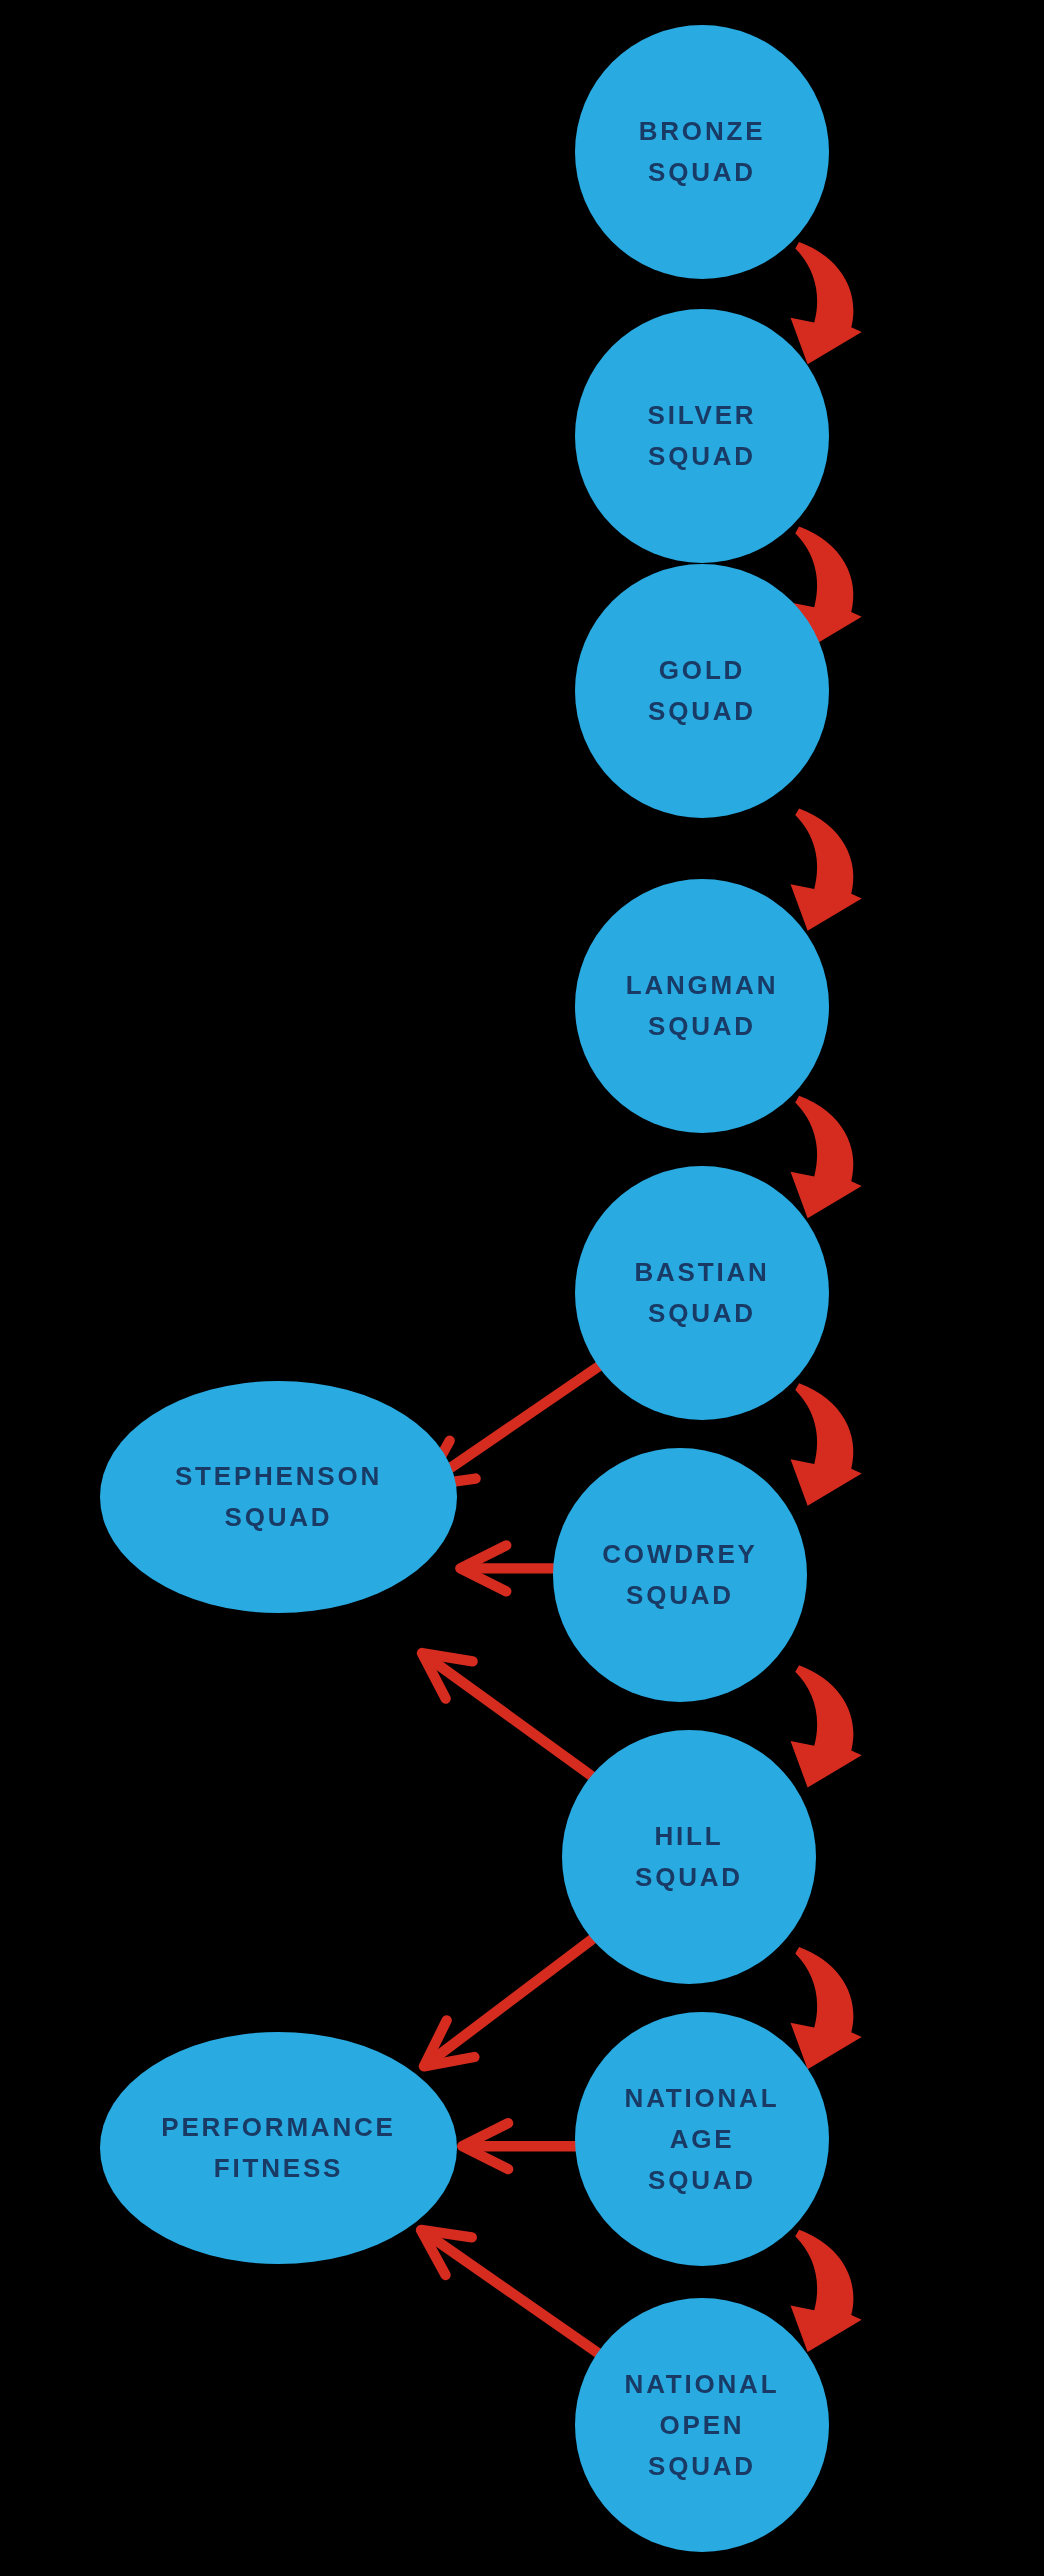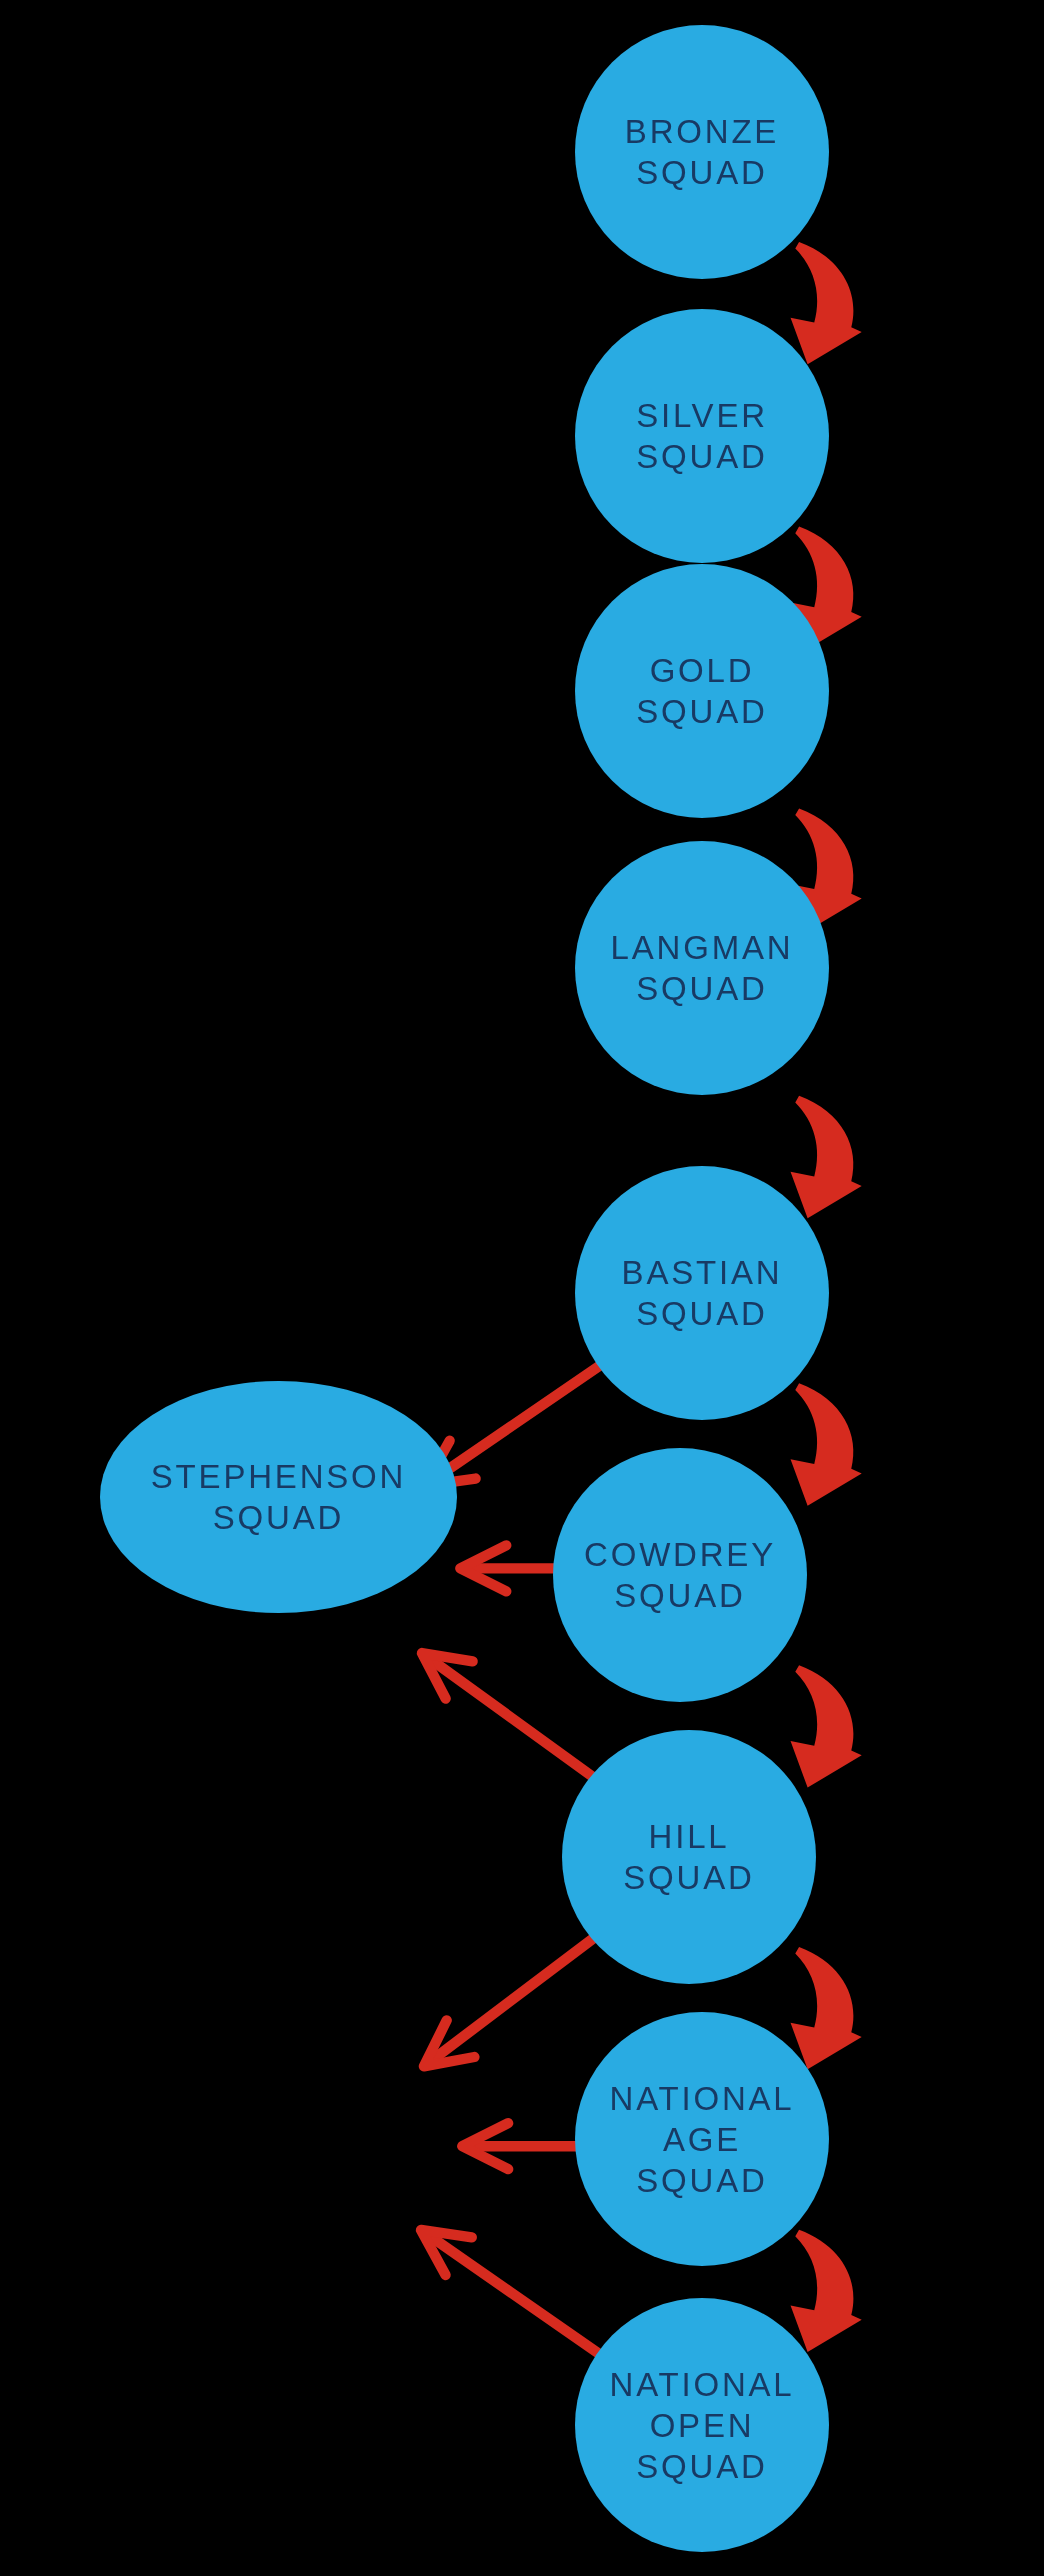--- a/index.html
+++ b/index.html
@@ -20,31 +20,31 @@
     flex-direction: column;
     align-items: center;
     justify-content: center;
     text-align: center;
   }
   .node.circle { width: 254px; height: 254px; }
   .node.ellipse { width: 357px; height: 232px; }
   .node span {
     display: block;
     white-space: nowrap;
-    font-weight: 400;
-    font-size: 33px;
+    font-weight: 700;
+    font-size: 26px;
     line-height: 41px;
     letter-spacing: 2.8px;
     color: #183A64;
   }
   
   .n-bronze   { left: 575px; top: 25px;   }
   .n-silver   { left: 575px; top: 309px; text-align: right;  }
   .n-gold     { left: 575px; top: 564px;  }
-  .n-langman  { left: 575px; top: 841px;  }
+  .n-langman  { left: 575px; top: 879px;  }
   .n-bastian  { left: 575px; top: 1166px; }
   .n-cowdrey  { left: 553px; top: 1448px; text-align: center; }
   .n-hill     { left: 562px; top: 1730px; }
   .n-natage   { left: 575px; top: 2012px; }
   .n-natopen  { left: 575px; top: 2298px; }
   
   .n-stephenson  { left: 100px; top: 1381px; align-items: center; }
   .n-performance { left: 100px; top: 2032px; }
 </style>
 </head>
@@ -124,15 +124,19 @@
     <span>NATIONAL</span>
     <span>OPEN</span>
     <span>SQUAD</span>
   </div>
 
   <div class="node ellipse n-stephenson">
     <span>STEPHENSON</span>
     <span>SQUAD</span>
   </div>
 
+  <div class="node ellipse n-performance">
+    <span>PERFORMANCE</span>
+    <span>FITNESS</span>
+  </div>
 
 </div>
 
 
 </body></html>

